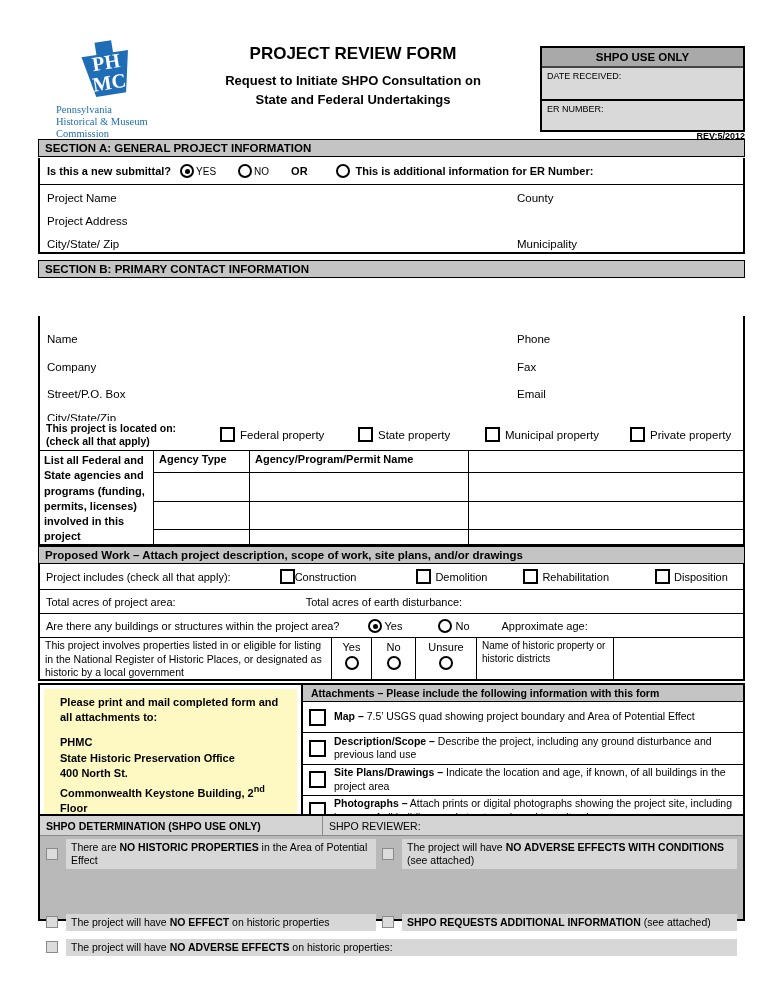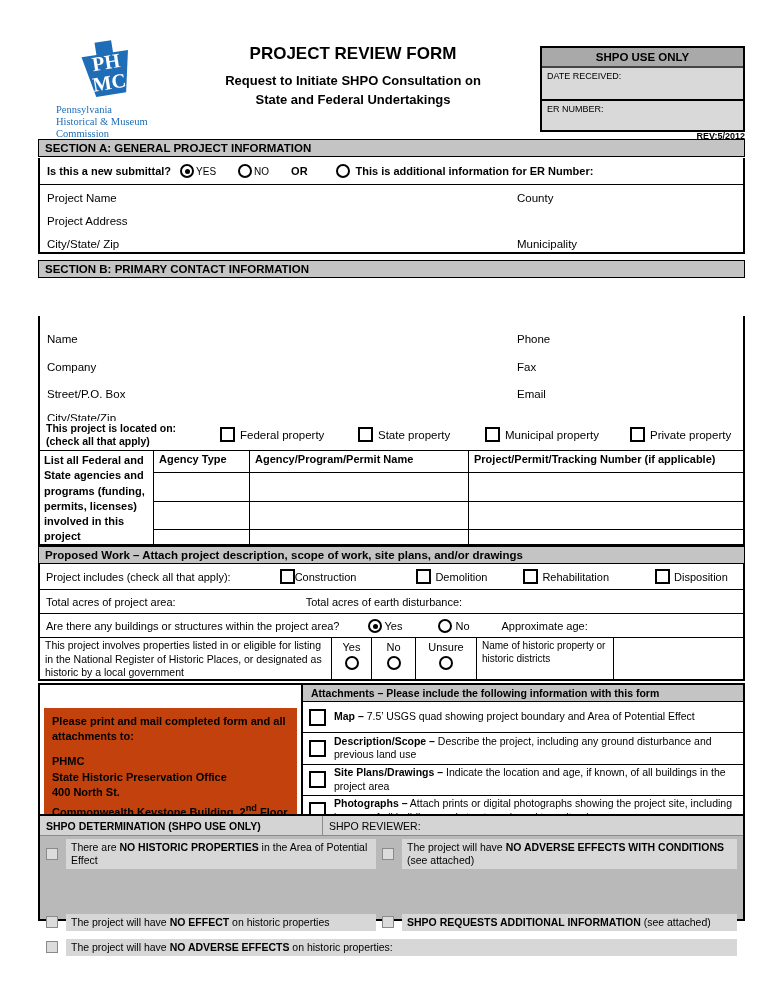--- a/index.html
+++ b/index.html
@@ -55,21 +55,21 @@
 
   .flexrow { display:flex; align-items:center; border-bottom:1px solid #000; font-size:11px; }
 
   
   .reg-cell { border-right:1px solid #000; height:100%; }
   .reg-opt { display:flex; flex-direction:column; align-items:center; padding-top:3px; gap:3px; font-size:11px; }
 
   
   .split { position:absolute; left:0; top:683px; width:707px; height:145px; border:2px solid #000; display:flex; }
   .mail-cell { width:263px; border-right:2px solid #000; padding:4px; }
-  .mail-box { background:#c2410c; width:100%; height:100%; padding:6px 8px; font-size:11px; font-weight:bold;margin-top:19px; }
+  .mail-box { background:#fef9c3; width:100%; height:100%; padding:6px 16px; font-size:11px; font-weight:bold; }
   .mail-box .intro { margin-bottom:10px; line-height:15px; }
   .mail-box .adr { line-height:15.5px; }
   .att { flex:1; display:flex; flex-direction:column; }
   .att-hd { background:#c4c4c4; border-bottom:1px solid #000; font-weight:bold; font-size:10.5px; padding:2px 8px; }
   .att-row { display:flex; align-items:center; border-bottom:1px solid #000; flex:1; }
   .att-row:last-child { border-bottom:none; }
   .att-row .cbx { margin:0 8px 0 6px; width:17px; height:17px; }
   .att-row .txt { font-size:10.5px; line-height:13.5px; padding-right:6px; }
 
   
@@ -167,21 +167,20 @@
       <span class="cbx pos" style="left:590px; top:6px;"></span>
       <span class="pos lbl" style="left:610px; top:8px;">Private property</span>
     </div>
 
     <div class="agency-table">
       <div class="agency-left">List all Federal and State agencies and programs (funding, permits, licenses) involved in this project</div>
       <div class="agency-cols">
         <div class="agency-row hd">
           <div class="c1">Agency Type</div>
           <div class="c2">Agency/Program/Permit Name</div>
-          <div class="c3">Project/Permit/Tracking Number (if applicable)</div>
         </div>
         <div class="agency-row">
           <div class="c1"></div>
           <div class="c2"></div>
           <div class="c3"></div>
         </div>
         <div class="agency-row">
           <div class="c1"></div>
           <div class="c2"></div>
           <div class="c3"></div>

